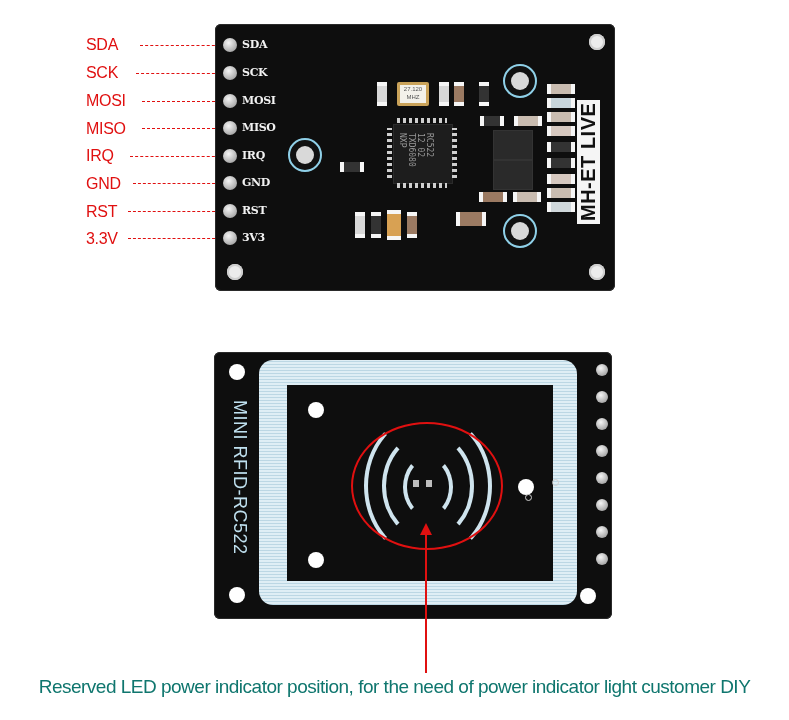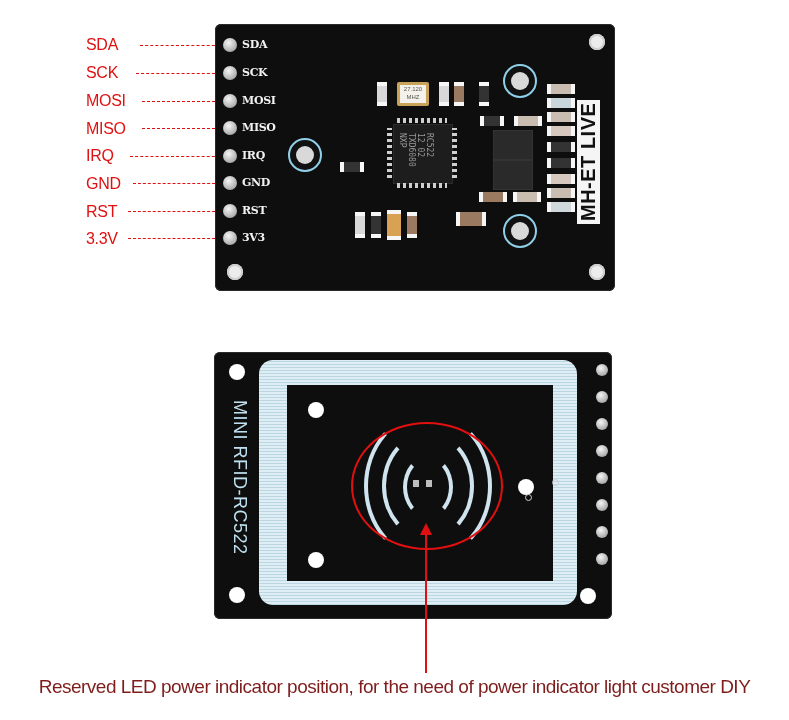--- a/index.html
+++ b/index.html
@@ -34,21 +34,21 @@
   .coil { position:absolute; border-radius:14px; background:repeating-linear-gradient(0deg, #bcd7e4 0 1px, #dfeef5 1px 3px); }
   .coil-inner { position:absolute; background:#0e0e0e; }
   .arc { position:absolute; border:4px solid #cfe4ee; border-radius:50%; }
   .back-text { position:absolute; color:#bfe0ef; font-size:18px; white-space:nowrap; transform:rotate(90deg); transform-origin:left top; letter-spacing:0.5px; }
   .hole-white { position:absolute; width:16px; height:16px; border-radius:50%; background:#ffffff; }
   .back-pad { position:absolute; width:12px; height:12px; border-radius:50%; background:radial-gradient(circle at 40% 35%, #f5f5f5, #b5b5b5 60%, #8a8a8a); }
 
   .annot-ellipse { position:absolute; border:2px solid #e01010; border-radius:50%; }
   .annot-arrow-line { position:absolute; width:2px; background:#e01010; }
   .annot-arrow-head { position:absolute; width:0; height:0; border-left:6px solid transparent; border-right:6px solid transparent; border-bottom:12px solid #e01010; }
-  .caption { position:absolute; left:0; width:789px; top:676px; text-align:center; color:#7f1d1d; font-size:19px; letter-spacing:-0.5px; }
+  .caption { position:absolute; left:0; width:789px; top:676px; text-align:center; color:#0f766e; font-size:19px; letter-spacing:-0.5px; }
 </style>
 </head>
 <body>
 
 <div>
   <div class="pin-label" style="top:36px">SDA</div>
   <div class="pin-label" style="top:64px">SCK</div>
   <div class="pin-label" style="top:92px">MOSI</div>
   <div class="pin-label" style="top:120px">MISO</div>
   <div class="pin-label" style="top:147px">IRQ</div>

